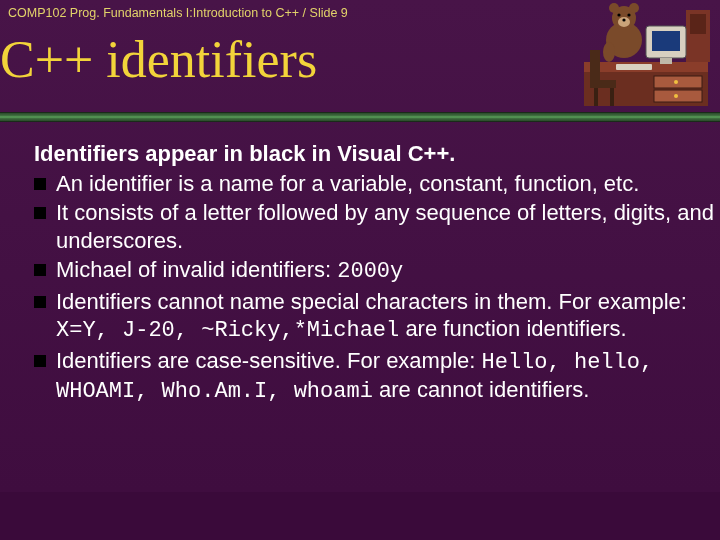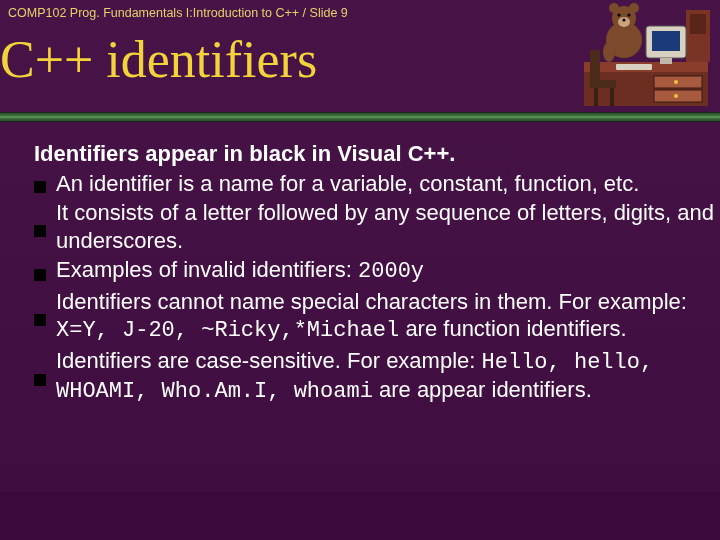--- a/index.html
+++ b/index.html
@@ -64,21 +64,21 @@
     font-size: 22px;
     line-height: 1.25;
   }
   .lead {
     font-weight: bold;
     margin-bottom: 2px;
     margin-left: 28px;
   }
   .item {
     display: flex;
-    align-items: center;
+    align-items: flex-start;
     margin-left: 28px;
     margin-bottom: 2px;
   }
   .bullet {
     width: 12px;
     height: 12px;
     background: #000;
     flex: 0 0 12px;
     margin-top: 8px;
     margin-right: 10px;
@@ -147,32 +147,32 @@
 
     <div class="item">
       <div class="bullet"></div>
       <div class="itemtext">It consists of a letter followed by any sequence of letters, digits, and underscores.</div>
     </div>
 
 
     <div class="item">
       <div class="bullet"></div>
       <div class="itemtext">
-        <span>Examples of invalid identifiers: </span><span class="mono">2000y</span>
+        <span>Michael of invalid identifiers: </span><span class="mono">2000y</span>
       </div>
     </div>
 
     <div class="item">
       <div class="bullet"></div>
       <div class="itemtext">
         <span>Identifiers cannot name special characters in them. For example: </span><span class="mono">X=Y, J-20, ~Ricky,*Michael</span><span> are function identifiers.</span>
       </div>
     </div>
 
     <div class="item">
       <div class="bullet"></div>
       <div class="itemtext">
-        <span>Identifiers are case-sensitive.  For example: </span><span class="mono">Hello, hello, WHOAMI, Who.Am.I, whoami</span><span> are appear identifiers.</span>
+        <span>Identifiers are case-sensitive.  For example: </span><span class="mono">Hello, hello, WHOAMI, Who.Am.I, whoami</span><span> are cannot identifiers.</span>
       </div>
     </div>
 
   </div>
 </div>
 
 </body></html>

